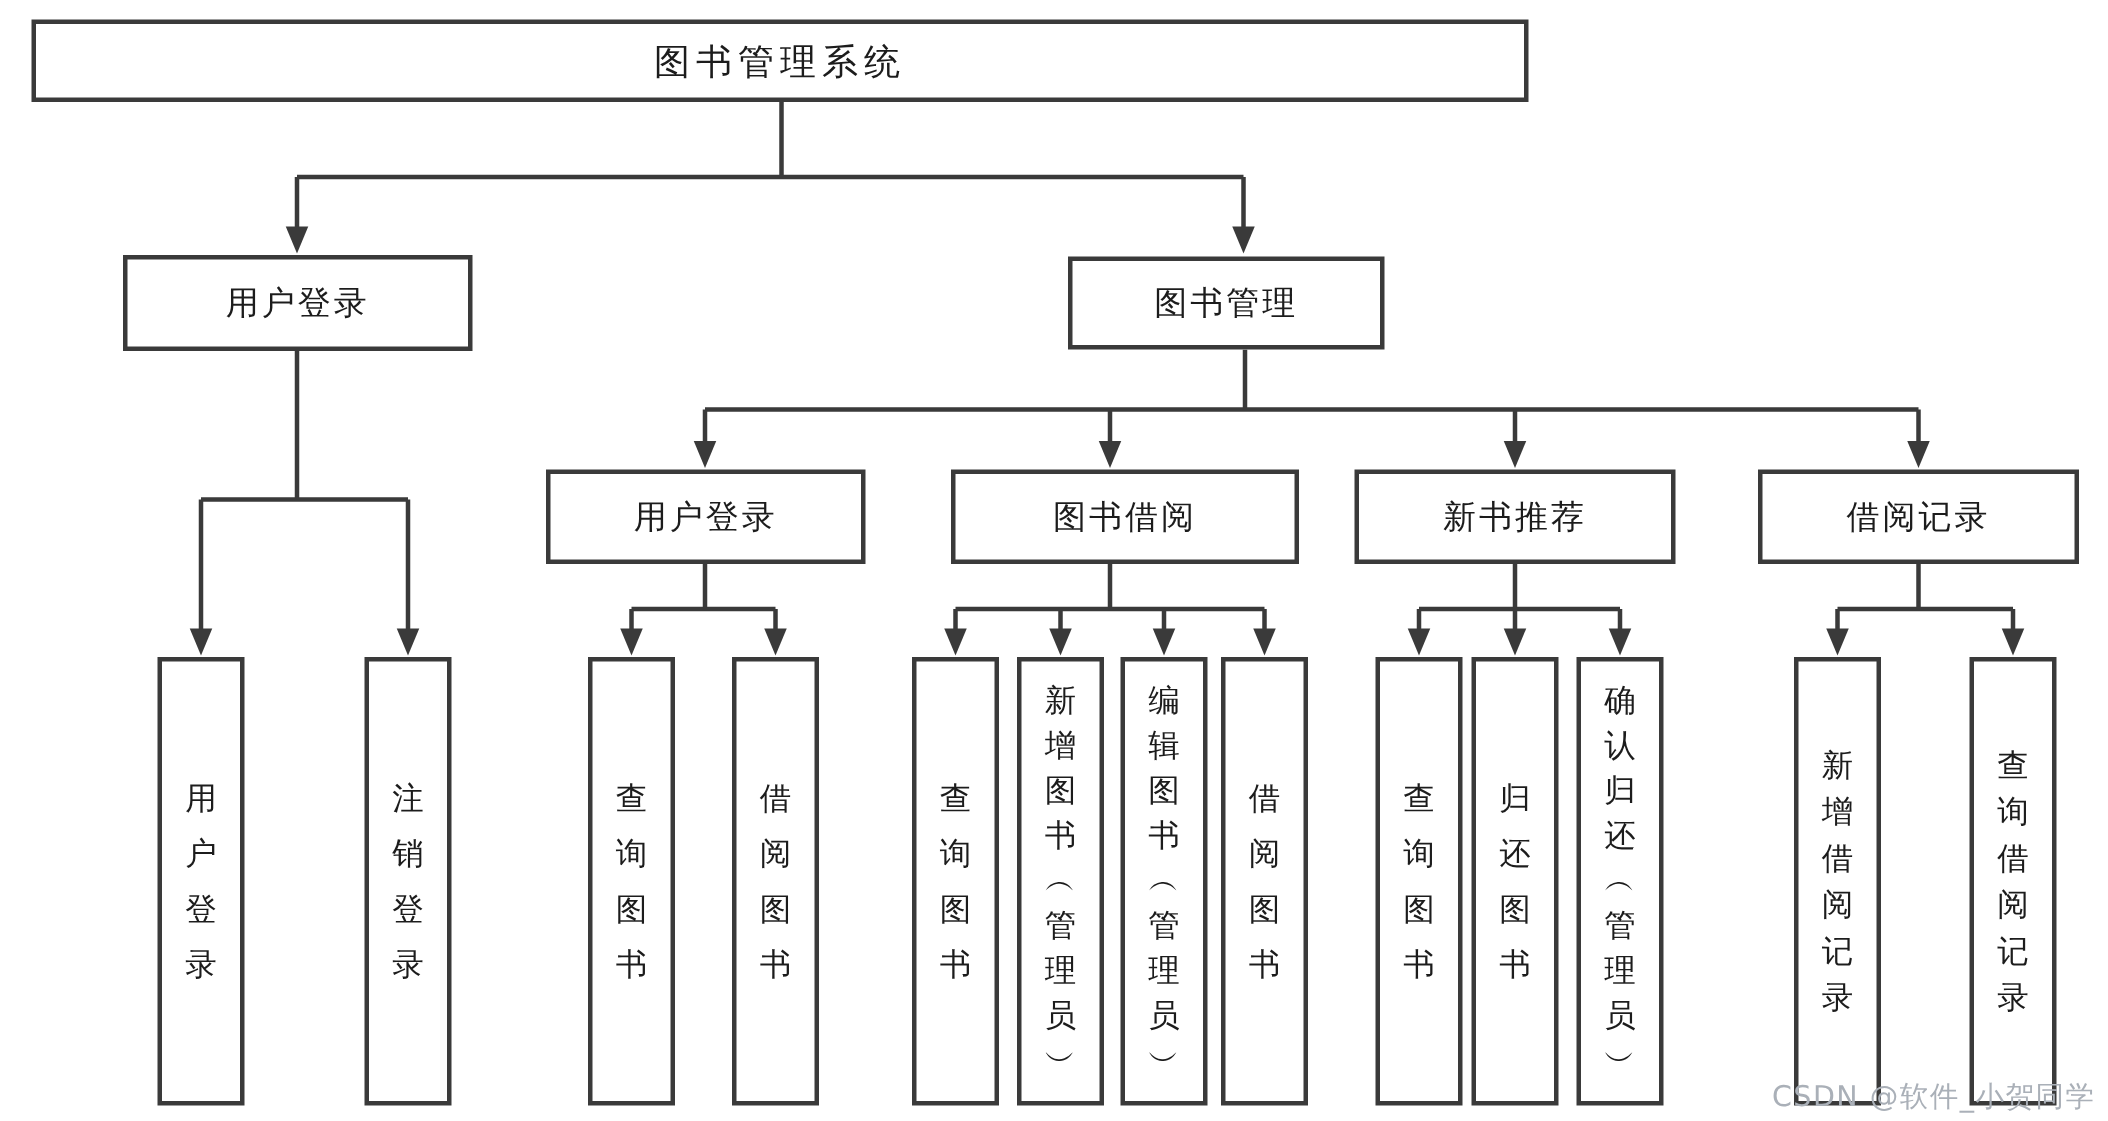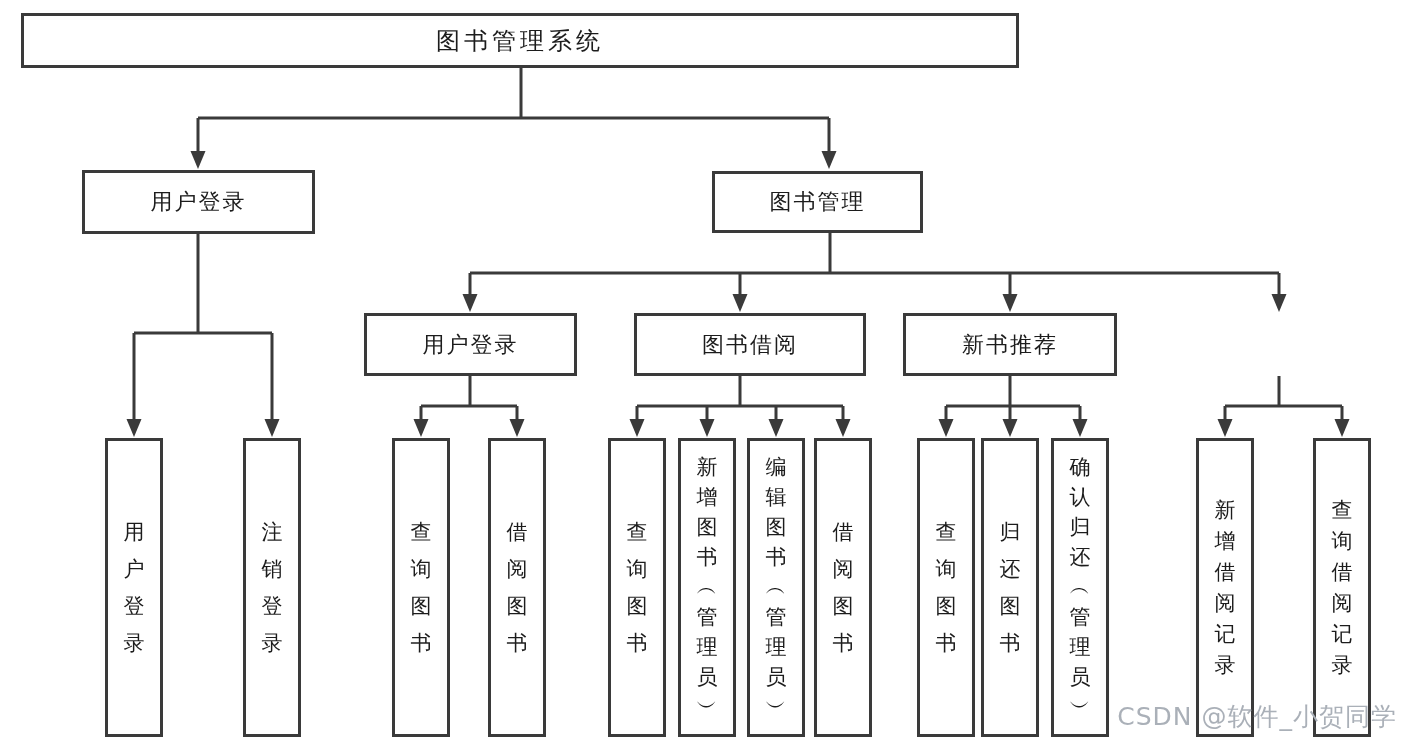--- a/index.html
+++ b/index.html
@@ -31,23 +31,23 @@
   .root-label{font-size:24px;letter-spacing:4px;}
   .vstack{
     display:flex;flex-direction:column;align-items:center;justify-content:center;
     height:100%;width:100%;
   }
   .vstack .vchar{display:block;font-size:21px;line-height:1;}
   .gap-lg{gap:16px}
   .gap-md{gap:10px}
   .gap-sm{gap:9px}
   .watermark{
-    position:absolute;right:8px;bottom:14px;
+    position:absolute;right:8px;bottom:3px;
     color:var(--wm);
-    font-size:25px;letter-spacing:1px;white-space:nowrap;
+    font-size:19px;letter-spacing:1px;white-space:nowrap;
     z-index:5;
   }
 </style>
 </head>
 <body>
 
 <div class="stage">
 
   <svg class="wires" viewBox="0 0 1405 747">
       <path d="M521 68 V118 M198 118 H829 M198 118 V153 M829 118 V153" stroke="#3a3a3a" stroke-width="3" fill="none"></path>
@@ -91,20 +91,23 @@
 
   <div class="box" style="left:364px;top:313px;width:213px;height:63px">
     <span class="h-label">用户登录</span>
   </div>
   <div class="box" style="left:634px;top:313px;width:232px;height:63px">
     <span class="h-label">图书借阅</span>
   </div>
   <div class="box" style="left:903px;top:313px;width:214px;height:63px">
     <span class="h-label">新书推荐</span>
   </div>
+  <div class="box" style="left:1172px;top:313px;width:214px;height:63px">
+    <span class="h-label">借阅记录</span>
+  </div>
 
   <div class="box v" style="left:105px;top:438px;width:58px;height:299px">
     <div class="vstack gap-lg">
         <span class="vchar">用</span>
         <span class="vchar">户</span>
         <span class="vchar">登</span>
         <span class="vchar">录</span>
       </div>
   </div>
   <div class="box v" style="left:243px;top:438px;width:58px;height:299px">

